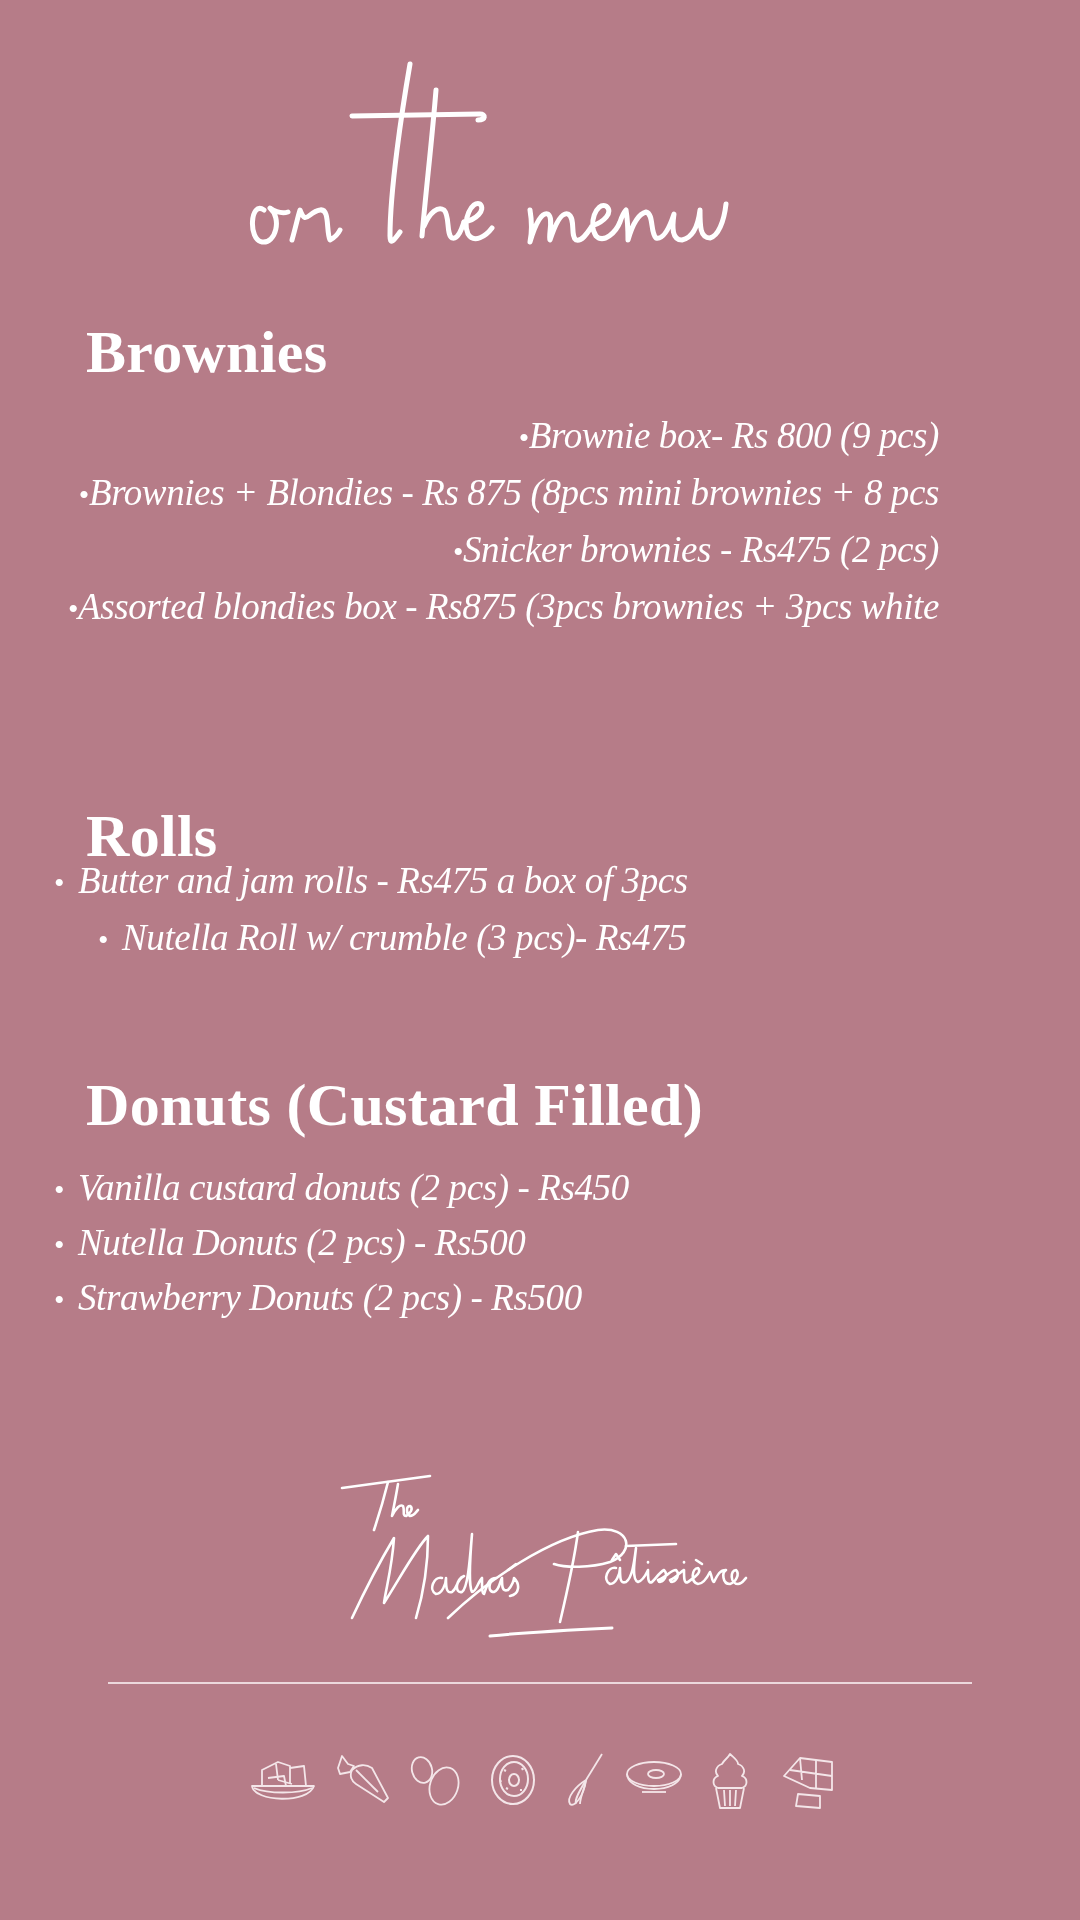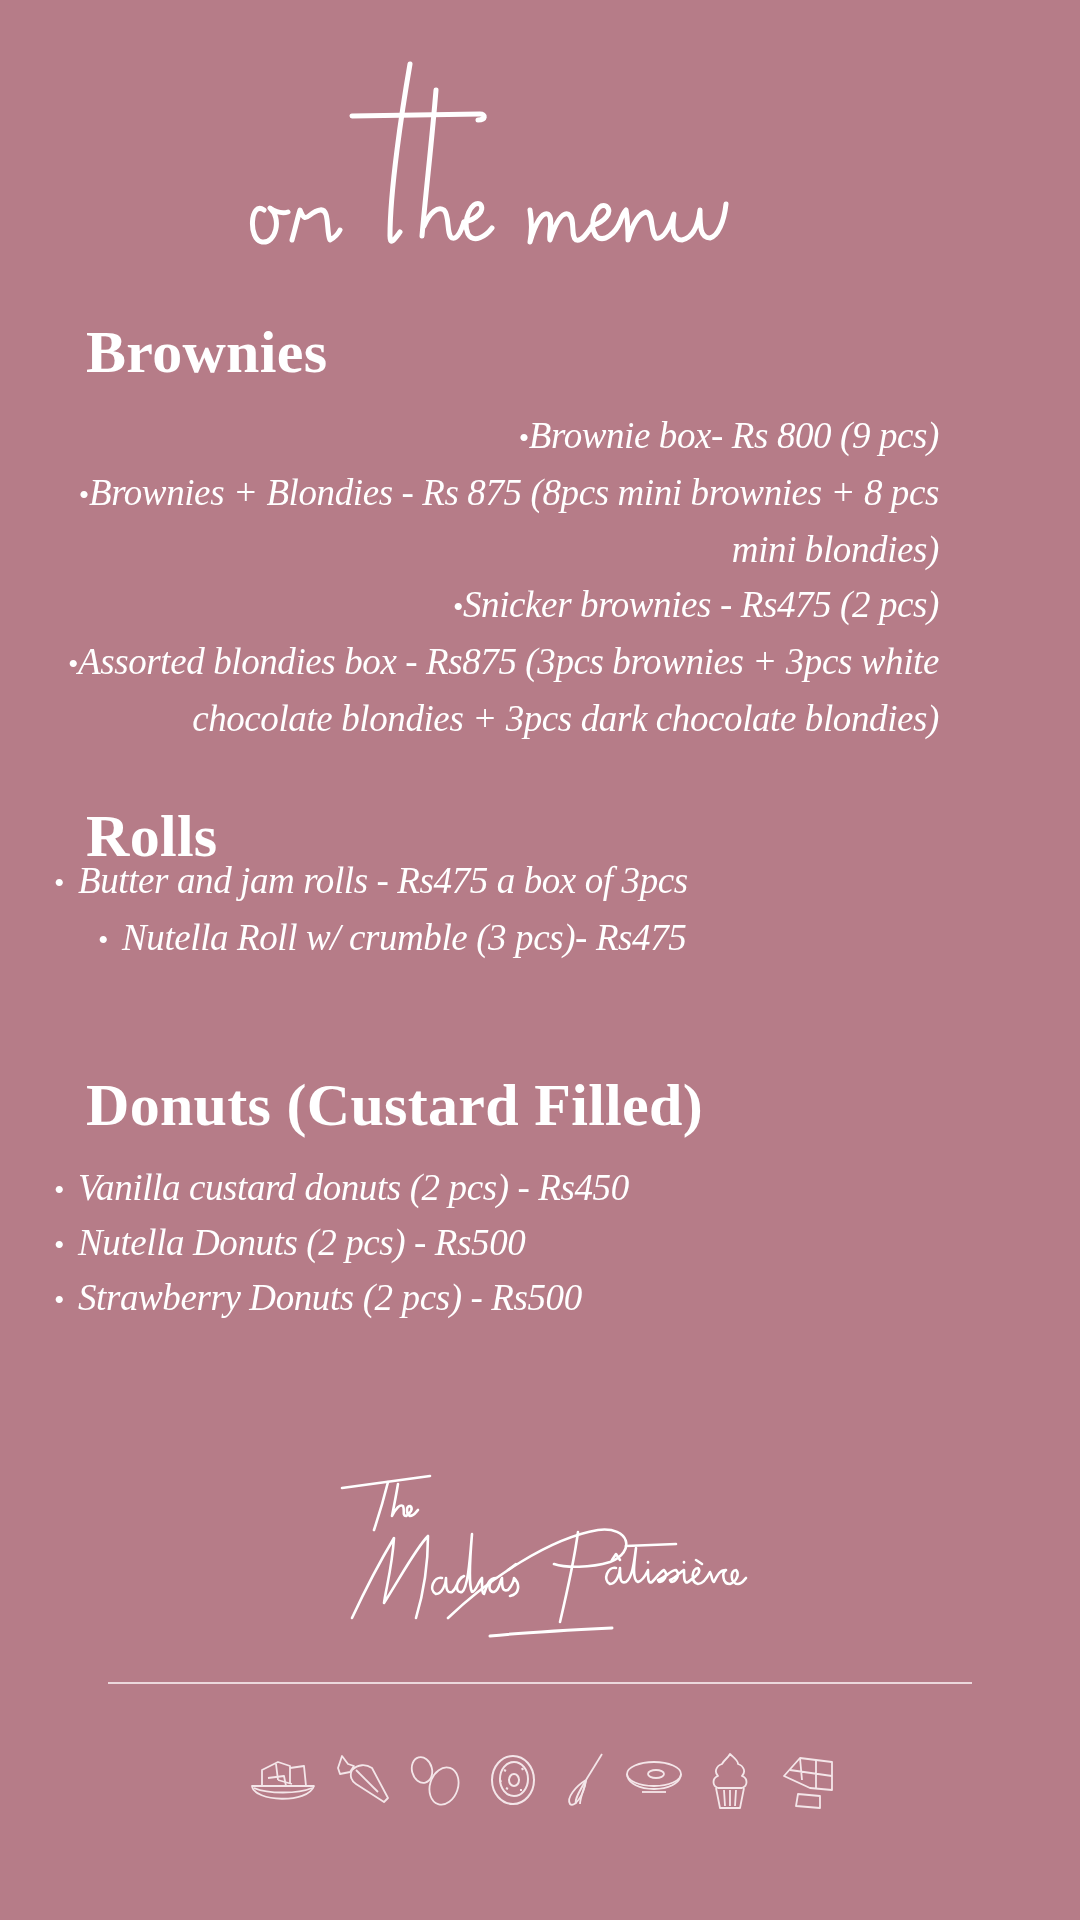--- a/index.html
+++ b/index.html
@@ -50,23 +50,23 @@
 
     <path d="M234 172 C 246 170, 256 160, 250 154 C 242 150, 232 170, 238 184 C 244 194, 256 186, 262 178"></path>
 
     <path d="M300 160 C 302 172, 302 182, 300 192 C 306 172, 312 162, 318 164 C 324 168, 318 186, 320 190 C 326 172, 332 162, 338 164 C 346 168, 340 186, 346 190 C 352 192, 358 182, 362 176 C 374 172, 384 162, 376 156 C 366 152, 358 174, 366 186 C 374 194, 386 182, 390 172 C 392 166, 394 162, 396 160 C 398 172, 398 182, 398 190 C 402 176, 408 164, 416 162 C 424 164, 420 182, 426 188 C 434 190, 440 176, 444 164 C 442 178, 442 190, 452 190 C 462 188, 468 176, 470 160 C 470 176, 470 188, 480 188 C 488 186, 494 172, 496 154"></path>
   </svg>
 </div>
 
 <h2 class="section-heading" style="top:324px;">Brownies</h2>
 <ul class="list" style="top:408px;text-align:right;">
   <li class="item"><span class="bullet">•</span><span>Brownie box- Rs 800 (9 pcs)</span></li>
-  <li class="item"><span class="bullet">•</span><span>Brownies + Blondies - Rs 875 (8pcs mini brownies + 8 pcs</span><span class="cont">mini blondies)</span></li>
+  <li class="item"><span class="bullet">•</span><span>Brownies + Blondies - Rs 875 (8pcs mini brownies + 8 pcs</span></li>
   <li class="item"><span class="bullet">•</span><span>Snicker brownies - Rs475 (2 pcs)</span></li>
-  <li class="item"><span class="bullet">•</span><span>Assorted blondies box - Rs875 (3pcs brownies + 3pcs white</span><span class="cont">chocolate blondies + 3pcs dark chocolate blondies)</span></li>
+  <li class="item"><span class="bullet">•</span><span>Assorted blondies box - Rs875 (3pcs brownies + 3pcs white</span></li>
 </ul>
 
 <h2 class="section-heading" style="top:808px;">Rolls</h2>
 <ul class="list" style="top:855px; line-height:50px;">
   <li class="item" style="line-height:51px;"><span class="bullet">•</span><span>Butter and jam rolls - Rs475 a box of  3pcs</span></li>
   <li class="item" style="line-height:60px;margin-left:44px;"><span class="bullet">•</span><span>Nutella Roll w/ crumble (3 pcs)- Rs475</span></li>
 </ul>
 
 <h2 class="section-heading" style="top:1077px;">Donuts (Custard Filled)</h2>
 <ul class="list" style="top:1161px;">

